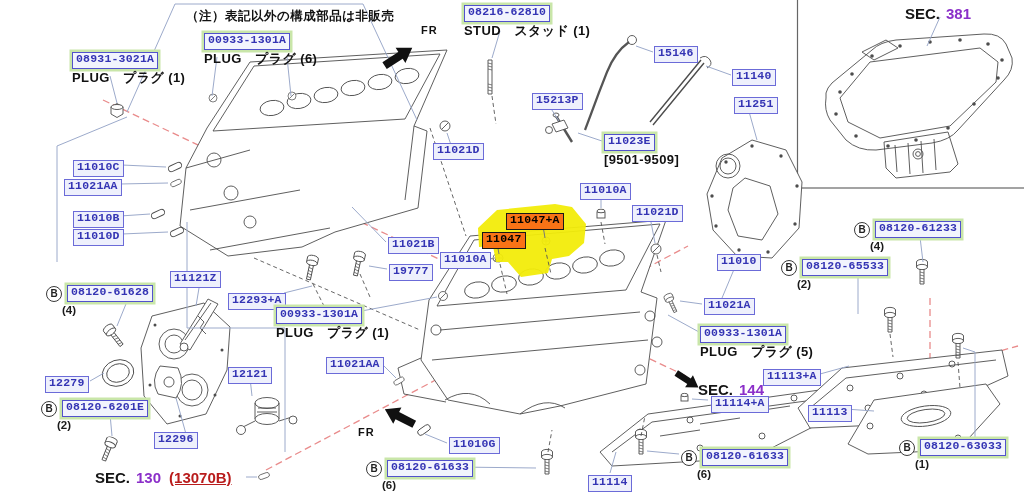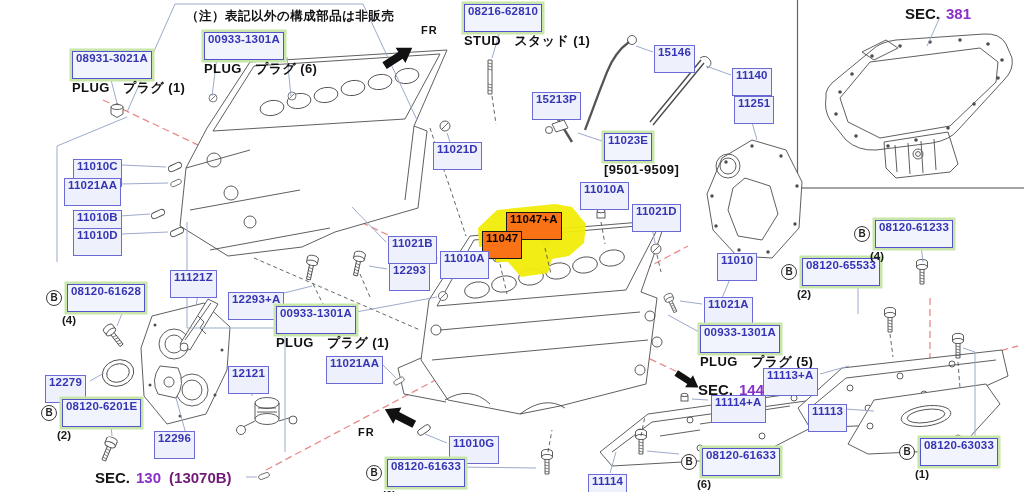--- a/index.html
+++ b/index.html
@@ -2,33 +2,33 @@
 <html><head>
 <meta charset="utf-8">
 <style>
   html,body{margin:0;padding:0;background:#fff;}
   #stage{position:relative;width:1024px;height:492px;background:#ffffff;overflow:hidden;
          font-family:"Liberation Sans",sans-serif;}
   #art{position:absolute;left:0;top:0;z-index:1;}
   .layer{position:absolute;left:0;top:0;width:100%;height:100%;z-index:2;pointer-events:none;}
   .layer *{pointer-events:auto;}
   .plabel{position:absolute;white-space:nowrap;line-height:1.1;}
-  .pbox{display:inline-block;padding:0 3px 13px 3px;border:1px solid #6b6bd8;background:#eef0fc;
-        color:#3434b4;font-weight:bold;font-size:11.5px;letter-spacing:.2px;vertical-align:middle;}
+  .pbox{display:inline-block;padding:0 3px 2px 3px;border:1px solid #6b6bd8;background:#eef0fc;
+        color:#3434b4;font-weight:bold;font-size:11.5px;letter-spacing:.2px;vertical-align:middle;font-family:Liberation Mono, monospace;}
   .std .pbox{box-shadow:0 0 0 2.5px #c9e6a9;border-color:#5252cc;background:#f2f4fd;}
   .hl .pbox{background:#f97316;border:1.6px solid #181818;color:#000;box-shadow:none;}
   .bcircle{display:inline-block;width:14px;height:14px;border:1.3px solid #3a3a3a;border-radius:50%;
         background:#fff;color:#222;font-size:10px;font-weight:bold;text-align:center;line-height:14px;
         margin-right:5px;vertical-align:middle;}
   .sub{font-weight:bold;color:#1b1b1b;font-size:11.5px;margin:2px 0 0 6px;}
   .hasb .sub{margin-left:16px;}
   .caption{font-weight:bold;color:#111;font-size:13px;margin-top:2px;letter-spacing:.4px;}
   .secref{position:absolute;white-space:nowrap;font-weight:bold;font-size:15px;color:#141414;}
   .secnum{color:#8b2fc9;margin-left:6px;}
-  .secsuffix{color:#701a75;margin-left:8px;}
+  .secsuffix{color:#b91c1c;margin-left:8px;text-decoration:underline;}
   .frlabel{position:absolute;font-weight:bold;font-size:11px;color:#111;letter-spacing:1px;}
   .note{position:absolute;left:186px;top:8px;font-size:12.5px;font-weight:600;color:#111;letter-spacing:.5px;}
   .dcode{position:absolute;left:933px;top:472px;font-size:13px;color:#4c1d95;letter-spacing:.8px;margin-top:32px;}
 </style>
 </head>
 <body>
 
 <div id="stage">
 
 <svg id="art" width="1024" height="492" viewBox="0 0 1024 492" xmlns="http://www.w3.org/2000/svg">
@@ -290,21 +290,21 @@
         <div class="plabel part" style="left: 734px; top: 96px;"><span class="pbox">11251</span></div>
         <div class="plabel std" style="left: 604px; top: 133px;"><span class="pbox">11023E</span><div class="caption">[9501-9509]</div></div>
         <div class="plabel part" style="left: 73px; top: 159px;"><span class="pbox">11010C</span></div>
         <div class="plabel part" style="left: 64px; top: 178px;"><span class="pbox">11021AA</span></div>
         <div class="plabel part" style="left: 73px; top: 210px;"><span class="pbox">11010B</span></div>
         <div class="plabel part" style="left: 73px; top: 228px;"><span class="pbox">11010D</span></div>
         <div class="plabel part" style="left: 433px; top: 142px;"><span class="pbox">11021D</span></div>
         <div class="plabel part" style="left: 580px; top: 182px;"><span class="pbox">11010A</span></div>
         <div class="plabel part" style="left: 632px; top: 204px;"><span class="pbox">11021D</span></div>
         <div class="plabel part" style="left: 388px; top: 236px;"><span class="pbox">11021B</span></div>
-        <div class="plabel part" style="left: 389px; top: 263px;"><span class="pbox">12293</span></div>
+        <div class="plabel part" style="left: 389px; top: 263px;"><span class="pbox">19777</span></div>
         <div class="plabel hl" style="left: 506px; top: 212px;"><span class="pbox">11047+A</span></div>
         <div class="plabel hl" style="left: 482px; top: 231px;"><span class="pbox">11047</span></div>
         <div class="plabel part" style="left: 440px; top: 251px;"><span class="pbox">11010A</span></div>
         <div class="plabel part" style="left: 170px; top: 270px;"><span class="pbox">11121Z</span></div>
         <div class="plabel part" style="left: 228px; top: 292px;"><span class="pbox">12293+A</span></div>
         <div class="plabel std" style="left: 276px; top: 306px;"><span class="pbox">00933-1301A</span><div class="caption">PLUG　プラグ (1)</div></div>
         <div class="plabel std hasb" style="left: 46px; top: 284px;"><span class="bcircle">B</span><span class="pbox">08120-61628</span><div class="sub">(4)</div></div>
         <div class="plabel part" style="left: 717px; top: 253px;"><span class="pbox">11010</span></div>
         <div class="plabel std hasb" style="left: 781px; top: 258px;"><span class="bcircle">B</span><span class="pbox">08120-65533</span><div class="sub">(2)</div></div>
         <div class="plabel std hasb" style="left: 854px; top: 220px;"><span class="bcircle">B</span><span class="pbox">08120-61233</span><div class="sub">(4)</div></div>

